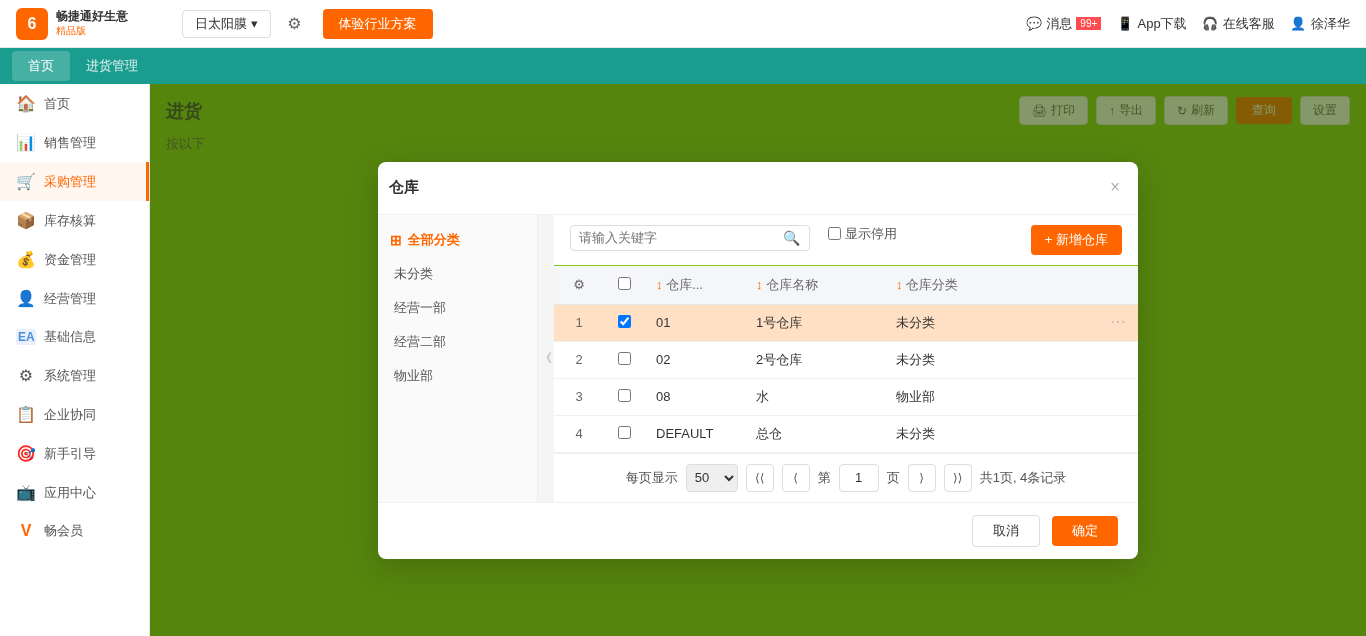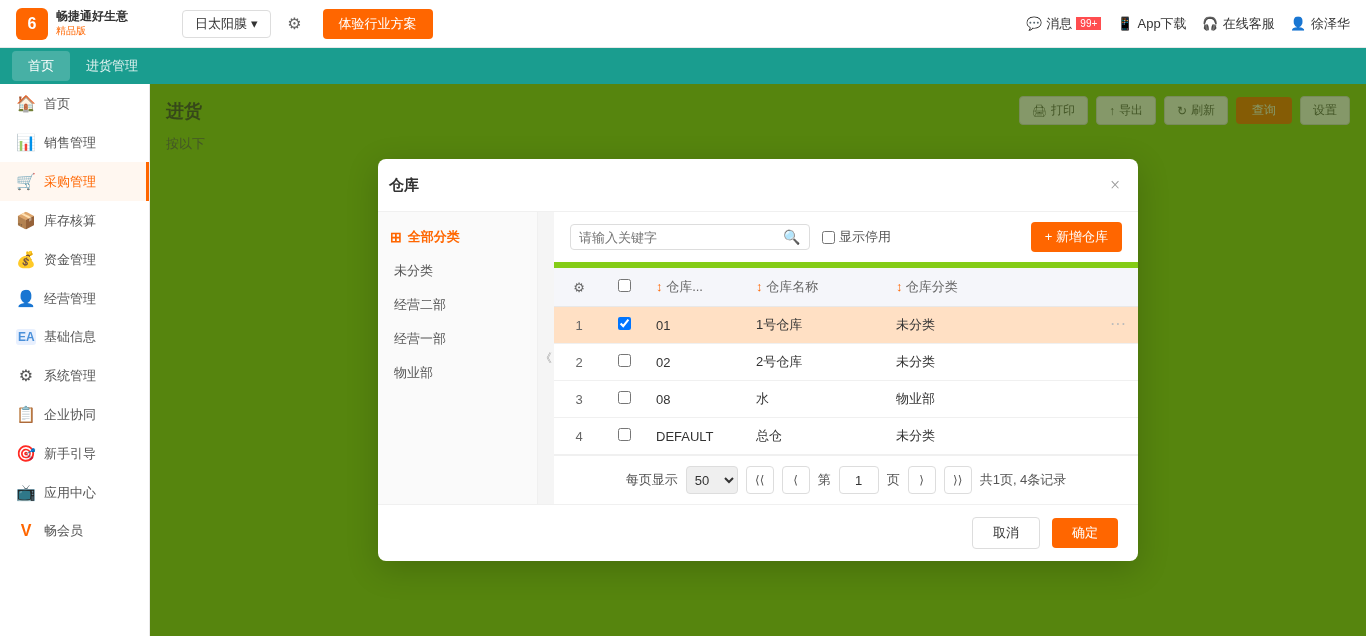--- a/index.html
+++ b/index.html
@@ -208,24 +208,24 @@
 
     
     .modal-content-area {
       flex: 1;
       display: flex;
       flex-direction: column;
       overflow: hidden;
     }
     .modal-toolbar {
       display: flex;
-      align-items: center;
+      align-items: flex-start;
       padding: 10px 16px;
-      gap: 12px;
-      border-bottom: 6px solid #84cc16;
+      gap: 18px;
+      border-bottom: 1px solid #84cc16;
     }
     .search-box {
       display: flex;
       align-items: center;
       border: 1px solid #ddd;
       border-radius: 4px;
       padding: 4px 8px;
       background: #fff;
       flex: 1;
       max-width: 240px;
@@ -513,24 +513,24 @@
 
           <div class="modal-sidebar">
             <div class="modal-sidebar-header">
               <span style="font-size:14px;">⊞</span>
               <span>全部分类</span>
             </div>
             <div class="modal-sidebar-item">
               <span>未分类</span>
             </div>
             <div class="modal-sidebar-item">
+              <span>经营一部</span>
+            </div>
+            <div class="modal-sidebar-item">
               <span>经营二部</span>
-            </div>
-            <div class="modal-sidebar-item">
-              <span>经营一部</span>
             </div>
             <div class="modal-sidebar-item">
               <span>物业部</span>
             </div>
           </div>
 
           <div style="display:flex;align-items:center;background:#f5f5f5;cursor:pointer;">
             <span style="font-size:12px;color:#999;padding:0 2px;">《</span>
           </div>
 

